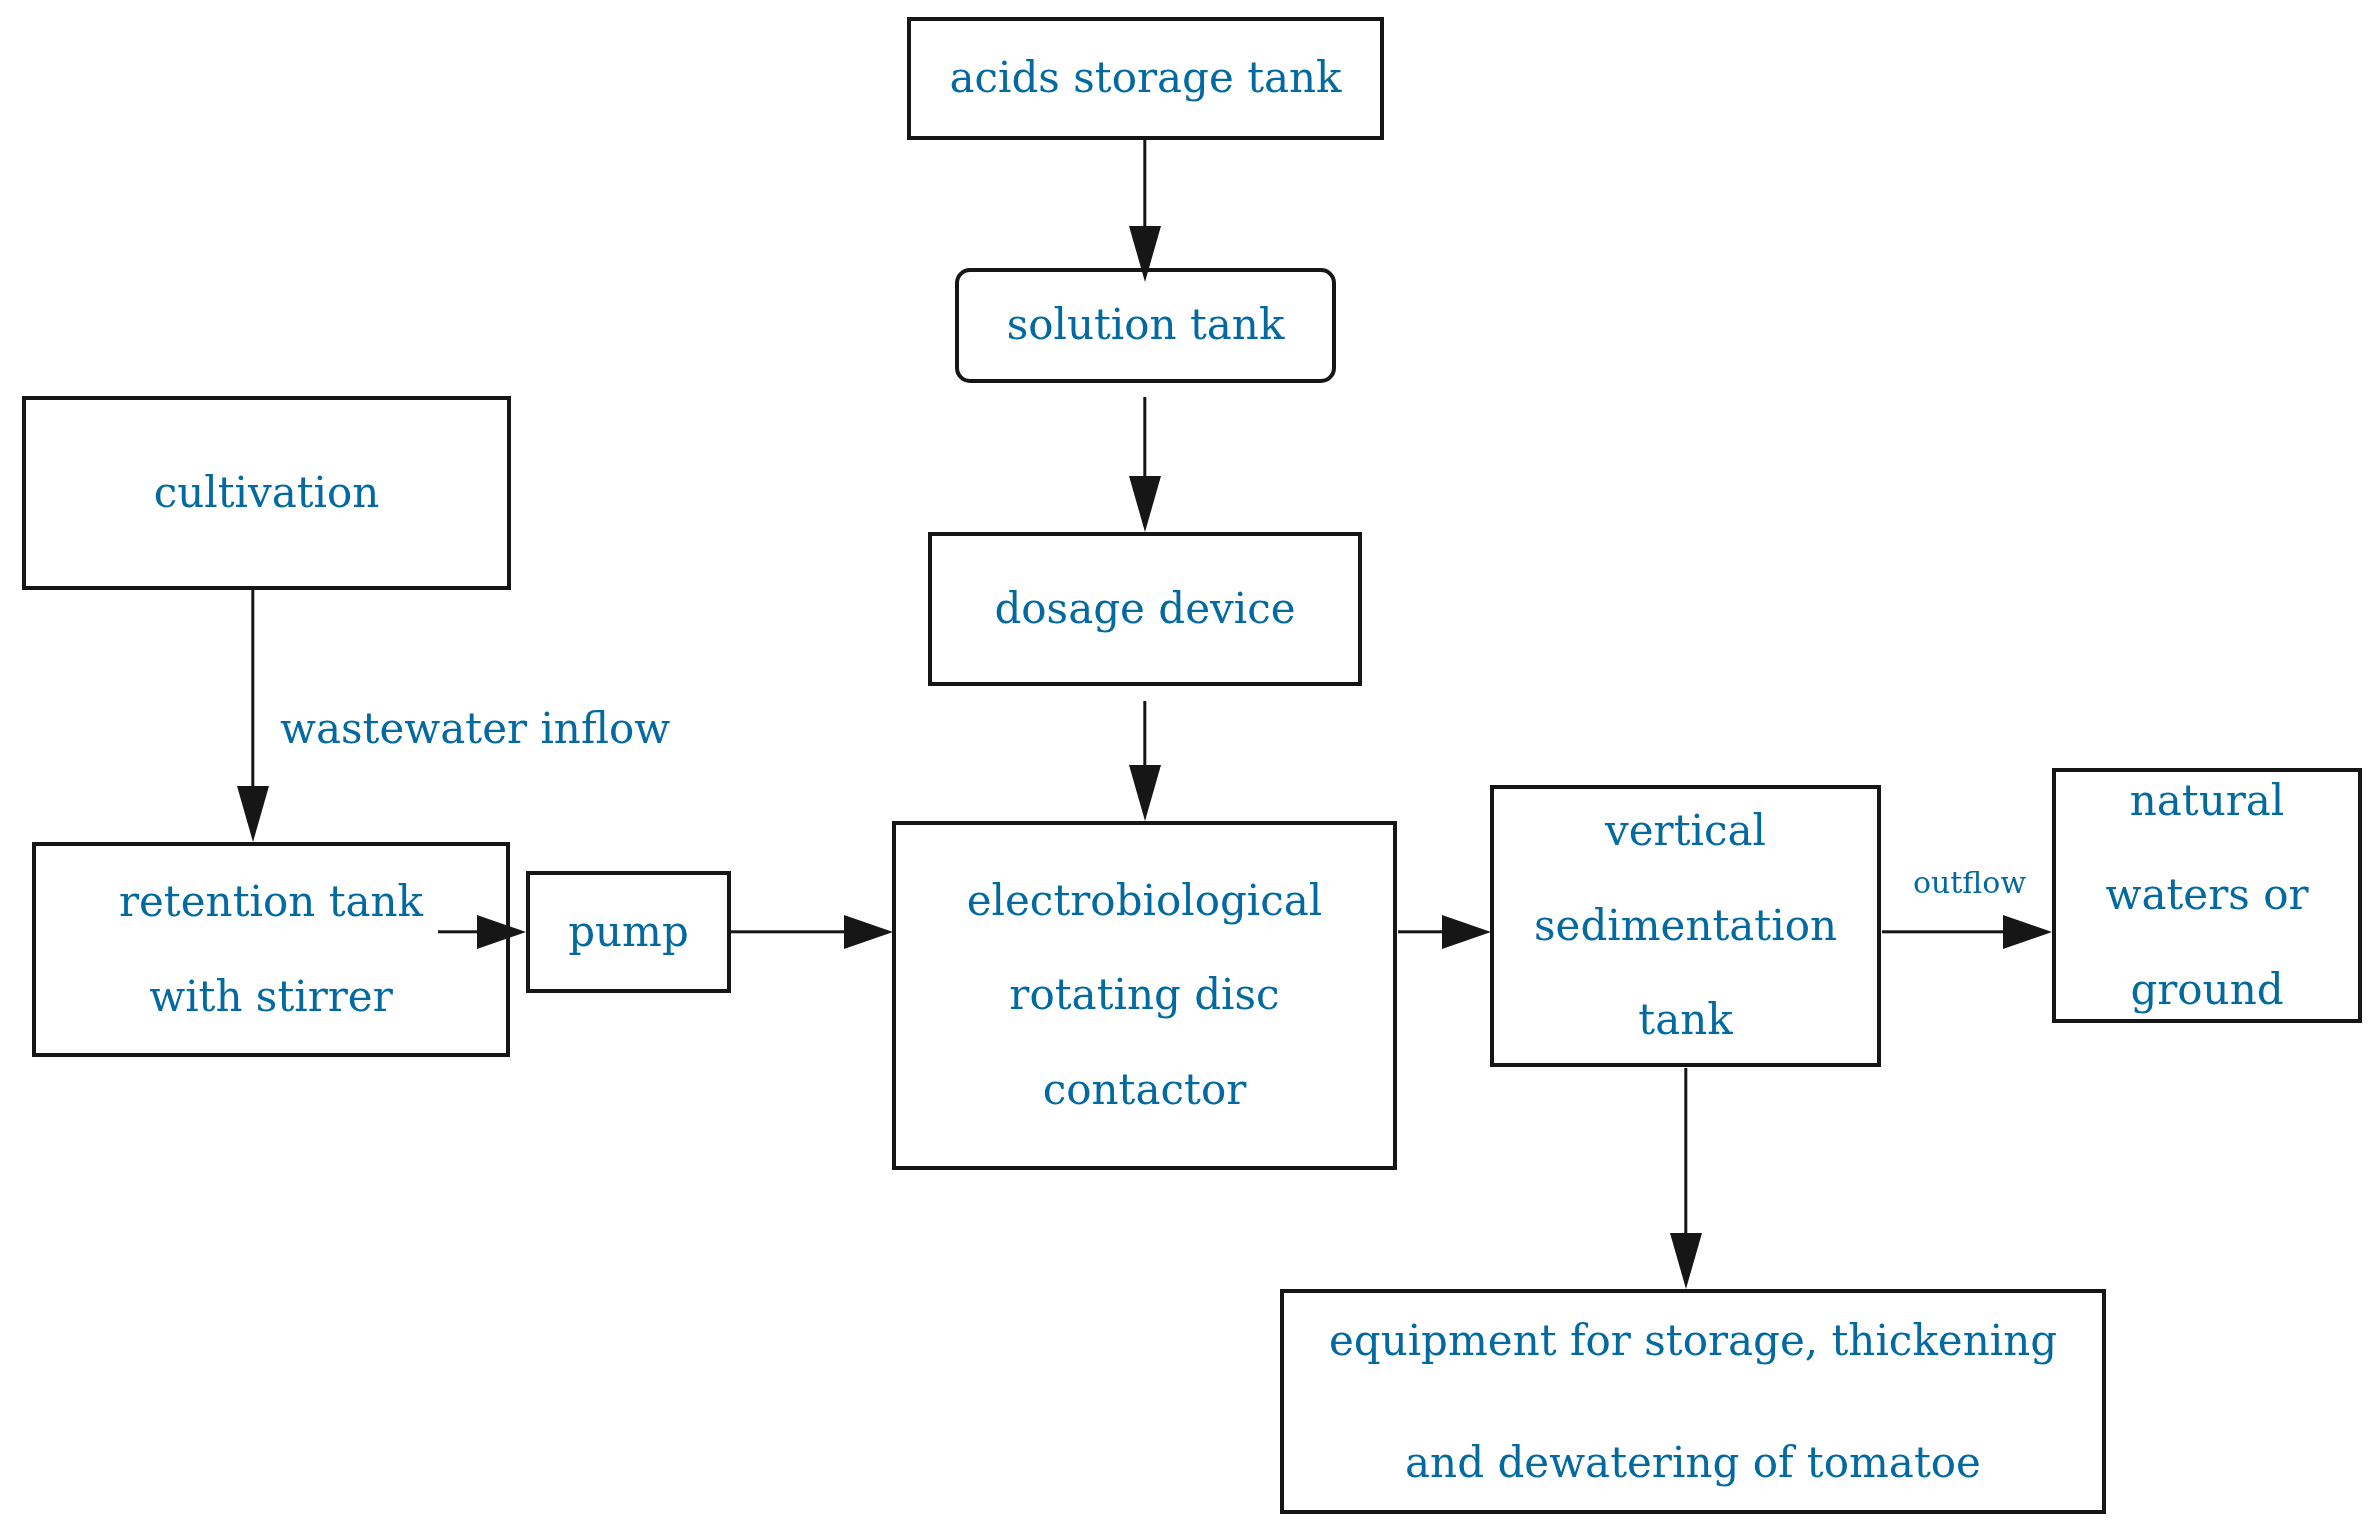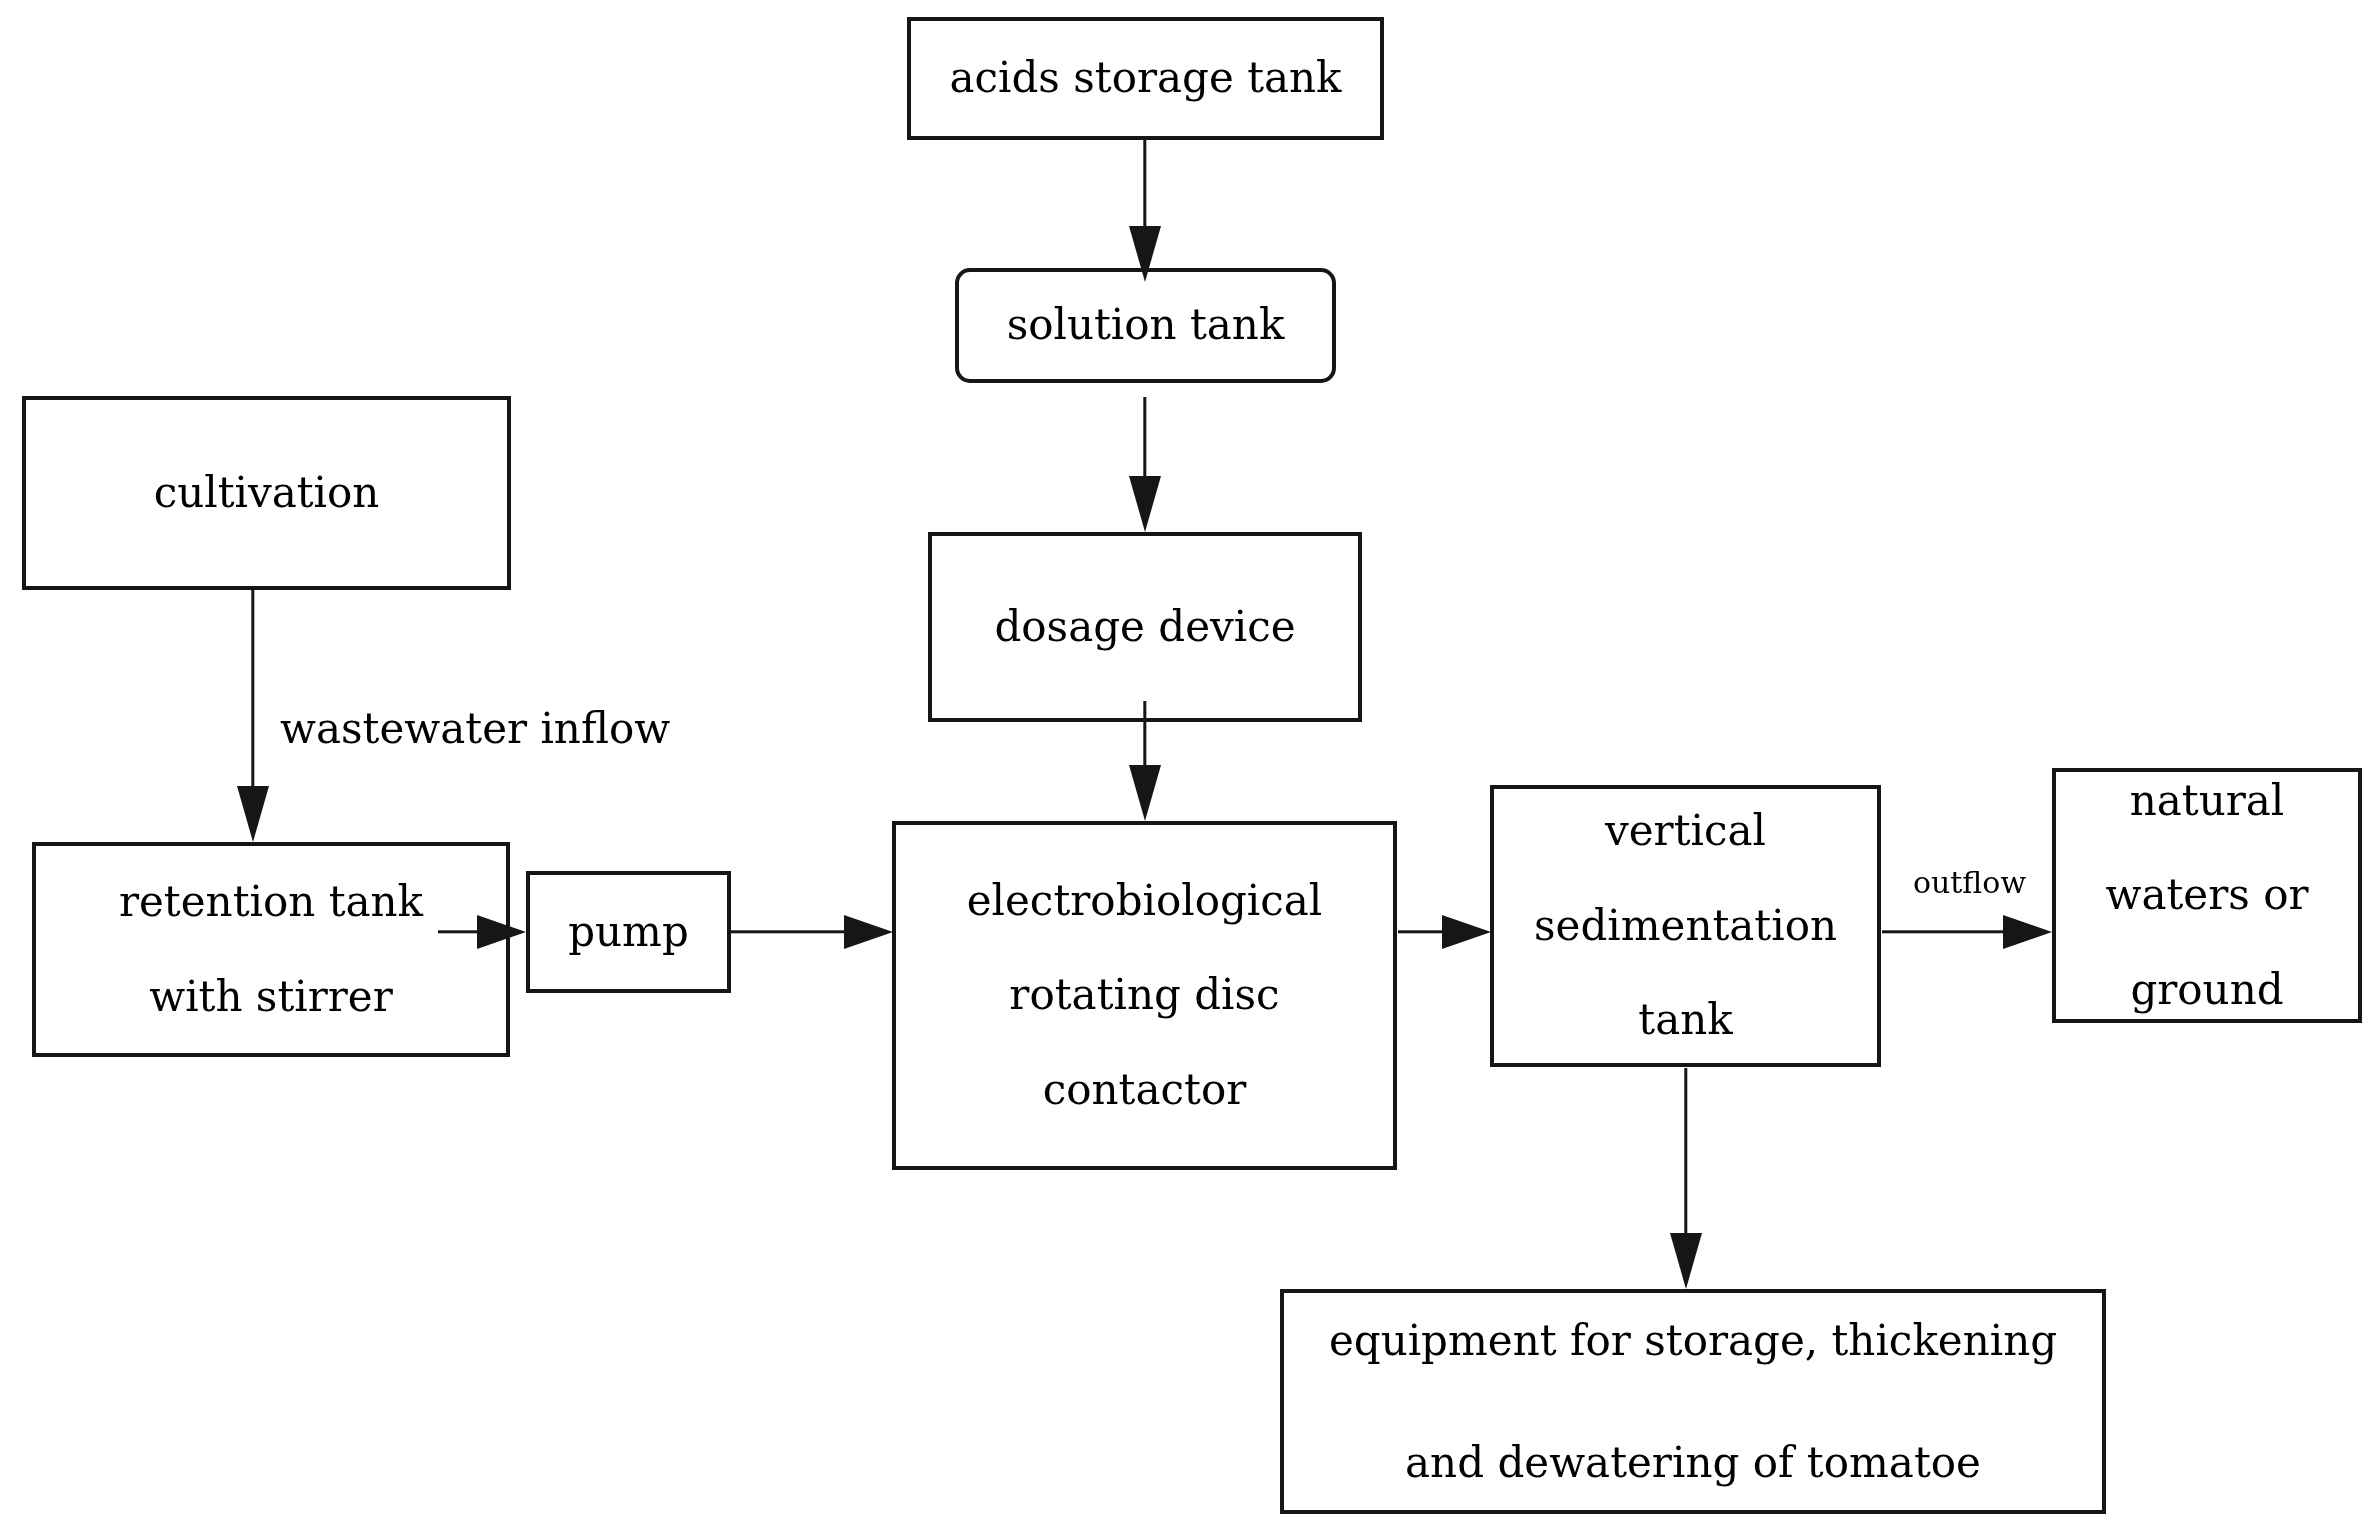--- a/index.html
+++ b/index.html
@@ -1,41 +1,41 @@
 <!DOCTYPE html>
 <html style="font-size:13.5px"><head>
 <meta charset="utf-8">
 <style>
   html,body{margin:0;padding:0;background:#ffffff;}
   .canvas{
     position:relative;
     width:2377px;height:1537px;
     background:#ffffff;
     font-family:"DejaVu Serif","Liberation Serif",serif;
-    color:#000000;
+    color:#0369a1;
     overflow:hidden;
   }
   
   .node{
     position:absolute;
     box-sizing:border-box;
     border:4.2px solid #161616;
     background:#ffffff;
     display:flex;
     flex-direction:column;
     align-items:center;
     justify-content:center;
     text-align:center;
     font-size:42px;
     line-height:2.25;
   }
   .node .line{display:block;white-space:nowrap;}
   .n-acids    {left:907px;top:17px;  width:477px;height:123px;}
   .n-solution {left:955px;top:268px; width:381px;height:115px;border-radius:15px;}
-  .n-dosage   {left:928px;top:532px; width:434px;height:190px;}
+  .n-dosage   {left:928px;top:532px; width:434px;height:154px;}
   .n-electro  {left:892px;top:821px; width:505px;height:349px;}
   .n-tomatoe  {left:22px;  top:396px; width:489px;height:194px;}
   .n-retention{left:32px;  top:842px;width:478px;height:215px;}
   .n-pump     {left:526px; top:871px;width:205px;height:122px;text-align:right;}
   .n-sed      {left:1490px;top:785px; width:391px;height:282px;}
   .n-natural  {left:2052px;top:768px; width:310px;height:255px;}
   .n-equip    {left:1280px;top:1289px;width:826px;height:225px;line-height:2.9;}
   
   .varrow{position:absolute;width:37px;}
   .varrow .shaft{

